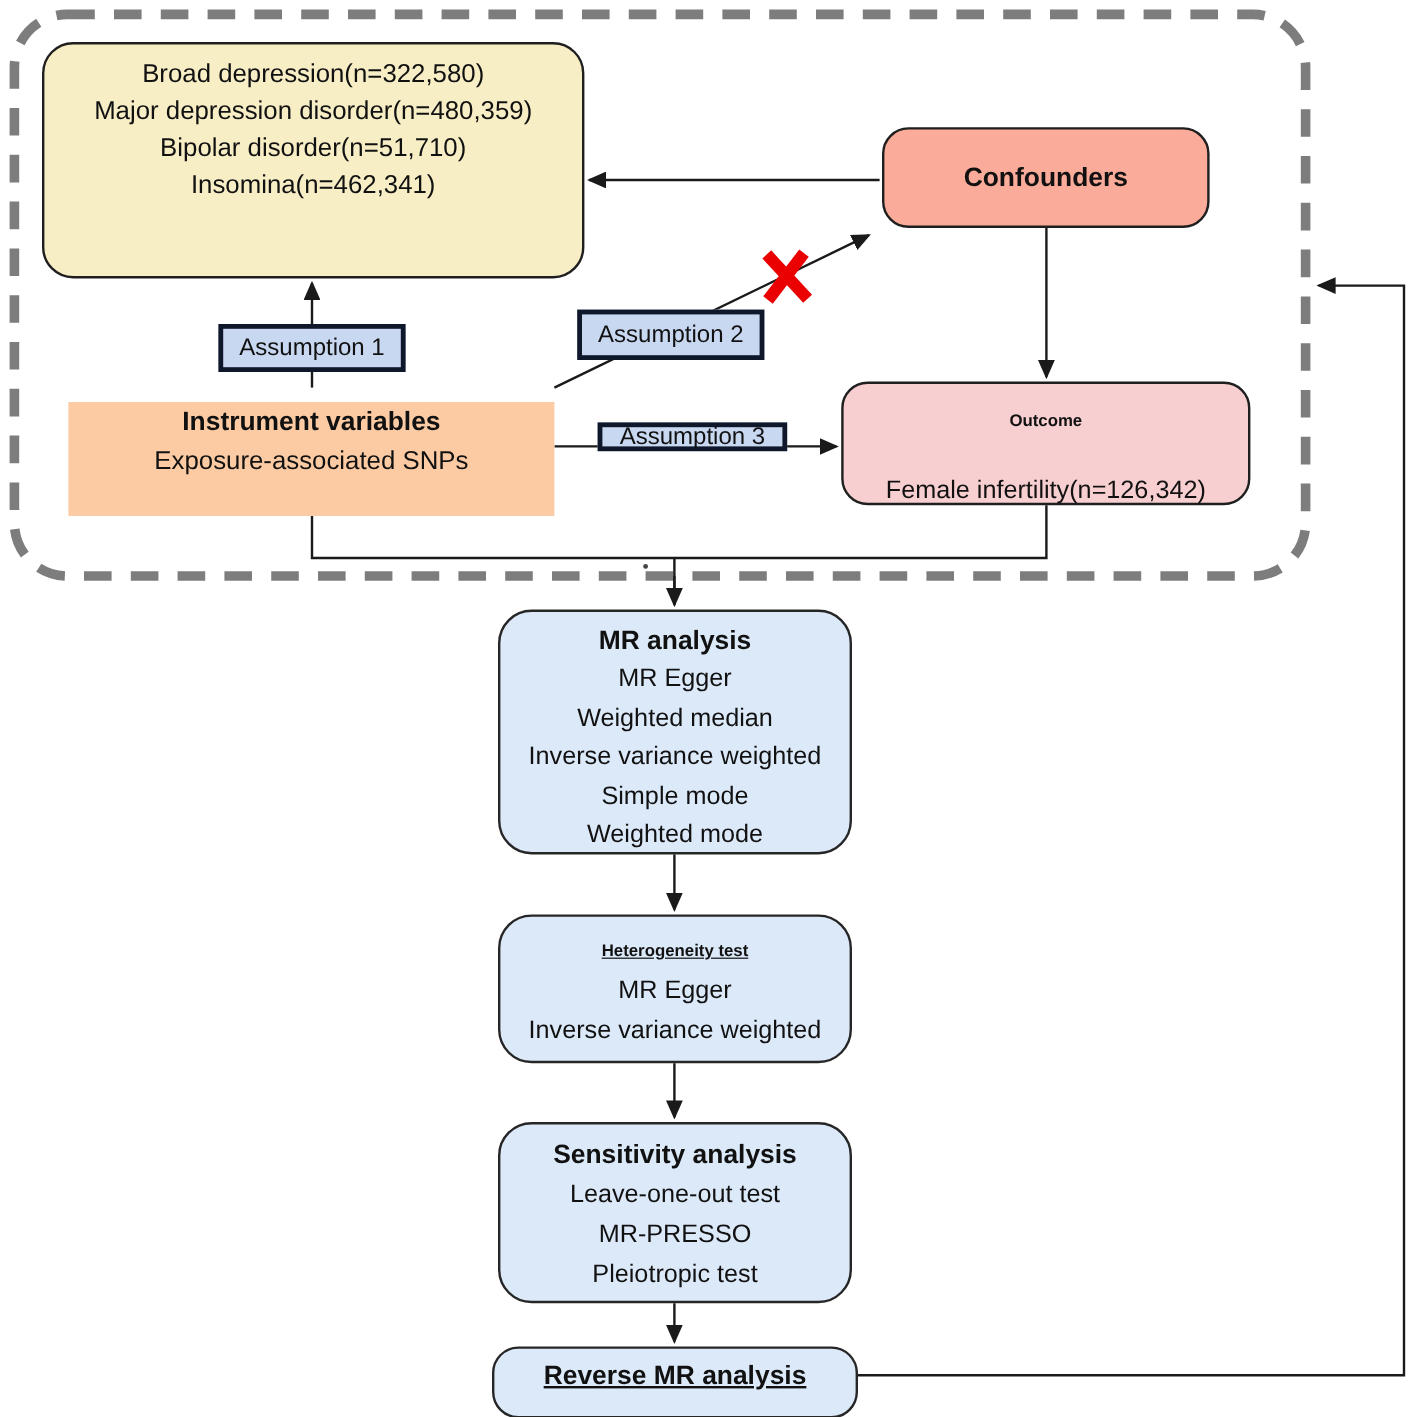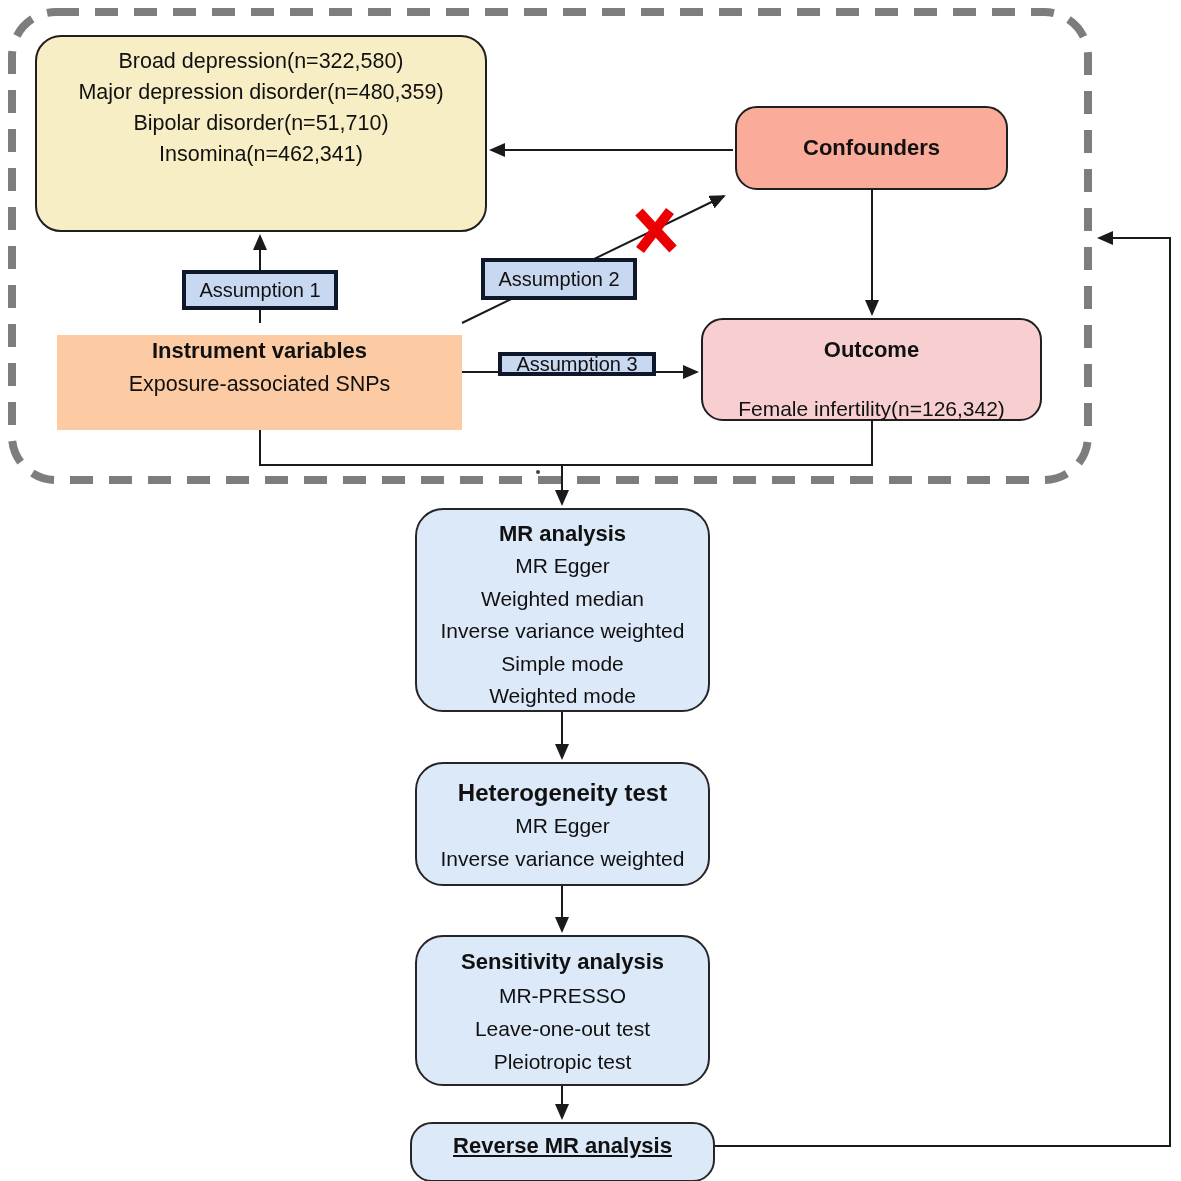--- a/index.html
+++ b/index.html
@@ -22,35 +22,35 @@
   .exposures .box-line{font-size:21.5px;line-height:31px;}
 
   .confounders{left:735px;top:106px;width:273px;height:84px;background:#FBAB99;border-radius:22px;}
   .confounders .box-title{font-size:22px;line-height:80px;}
 
   .instrument{left:57px;top:323px;width:405px;height:95px;background:#FCCBA3;margin-top:12px;}
   .instrument .box-title{font-size:22px;line-height:32px;}
   .instrument .box-line{font-size:21.5px;line-height:34px;}
 
   .outcome{left:701px;top:318px;width:341px;height:103px;background:#F8CFD0;border-radius:22px;padding-top:13px;}
-  .outcome .box-title{font-size:22px;line-height:34px;}
+  .outcome .box-title{font-size:14px;line-height:34px;}
   .outcome .box-line{font-size:21px;line-height:34px;margin-top:25px;}
 
   .assump{background:#C9D8F1;border:4px solid #0f172a;font-size:20px;display:flex;align-items:center;justify-content:center;}
   .assump1{left:182px;top:270px;width:156px;height:40px;}
   .assump2{left:481px;top:258px;width:156px;height:42px;}
   .assump3{left:498px;top:352px;width:158px;height:24px;}
 
   
   .process{background:#DCE9F9;border:2px solid #262626;border-radius:28px;}
   .mr{left:415px;top:508px;width:295px;height:204px;padding-top:7px;}
   .mr .box-title{font-size:22px;line-height:33px;}
   .mr .box-line{font-size:21px;line-height:32.5px;}
   .het{left:415px;top:762px;width:295px;height:124px;padding-top:12px;}
-  .het .box-title{font-size:24px;line-height:33px;}
+  .het .box-title{font-size:14px;line-height:33px;text-decoration:underline;}
   .het .box-line{font-size:21px;line-height:33px;}
   .sens{left:415px;top:935px;width:295px;height:151px;padding-top:8px;}
   .sens .box-title{font-size:22px;line-height:34px;}
   .sens .box-line{font-size:21px;line-height:33px;}
   .rev{left:410px;top:1122px;width:305px;height:60px;border-radius:22px;text-decoration:underline;}
   .rev .box-title{font-size:22px;line-height:44px;}
 </style>
 </head>
 <body>
 
@@ -132,22 +132,22 @@
   </div>
 
   <div class="box process het">
     <div class="box-title">Heterogeneity test</div>
     <div class="box-line">MR Egger</div>
     <div class="box-line">Inverse variance weighted</div>
   </div>
 
   <div class="box process sens">
     <div class="box-title">Sensitivity analysis</div>
+    <div class="box-line">Leave-one-out test</div>
     <div class="box-line">MR-PRESSO</div>
-    <div class="box-line">Leave-one-out test</div>
     <div class="box-line">Pleiotropic test</div>
   </div>
 
   <div class="box process rev">
     <div class="box-title">Reverse MR analysis</div>
   </div>
 
 </div>
 
 </body></html>

